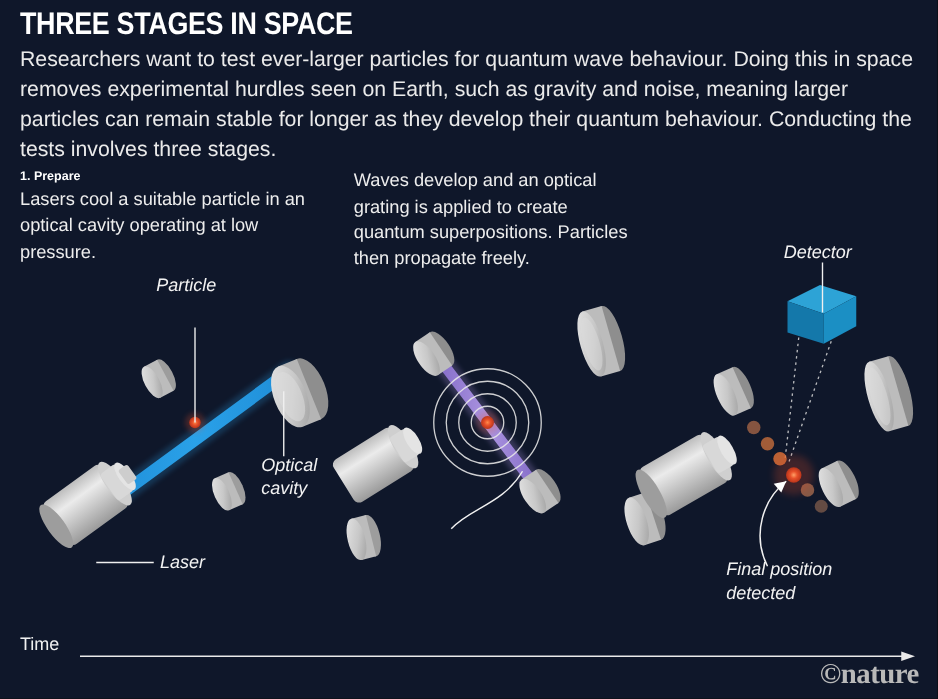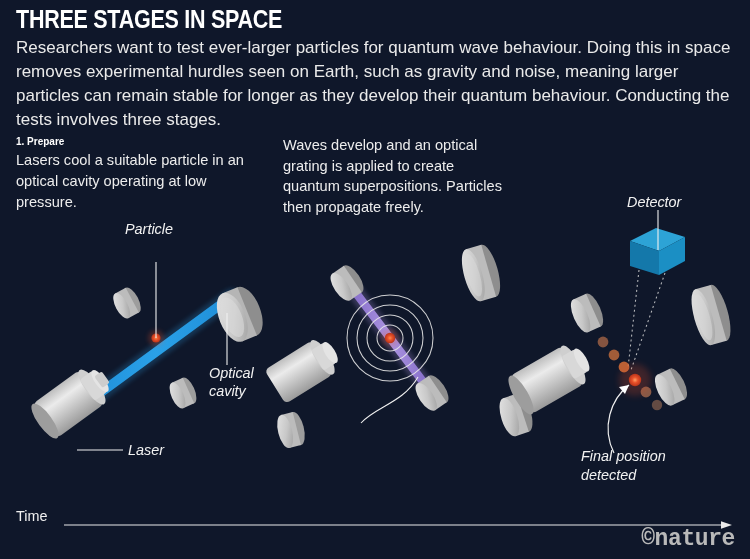--- a/index.html
+++ b/index.html
@@ -75,21 +75,21 @@
   #time-label {
     position:absolute; left:16px; top:508px;
     font-size:14.4px; color:#f0f0f0;
   }
   #time-axis {
     position:absolute; left:64px; top:520px;
     width:668px; height:10px;
   }
   #nature-logo {
     position:absolute; right:15px; top:526px;
-    font-family:Liberation Mono, monospace;
+    font-family:Liberation Serif, serif;
     font-weight:bold;
     font-size:23px;
     letter-spacing:-0.4px;
     color:#b9b9b9;
   }
 </style>
 </head>
 <body>
 
 <div id="infographic">

